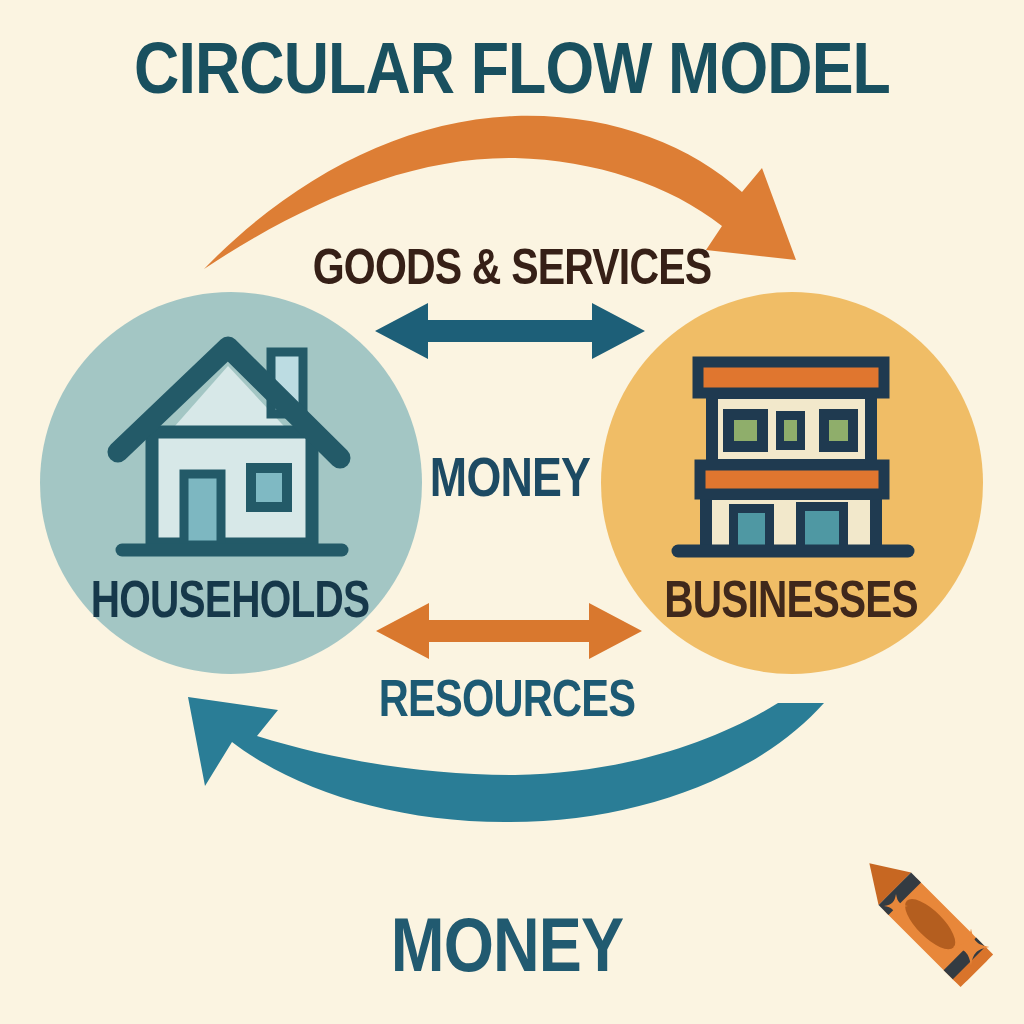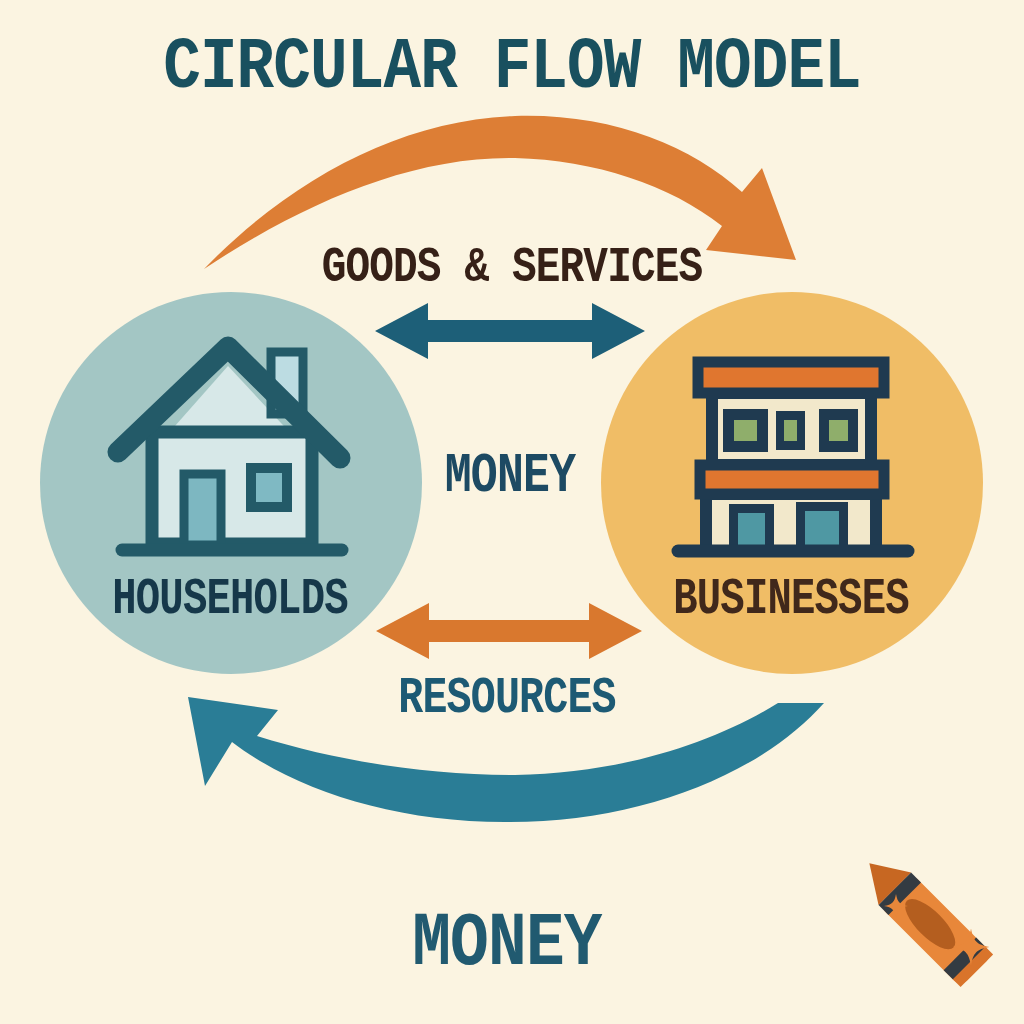--- a/index.html
+++ b/index.html
@@ -1,21 +1,21 @@
 <!DOCTYPE html>
 <html><head>
 <meta charset="utf-8">
 <style>
   html, body { margin: 0; padding: 0; }
   .stage {
     position: relative;
     width: 1024px;
     height: 1024px;
     overflow: hidden;
-    font-family: Liberation Mono, monospace;
+    font-family: Liberation Sans, sans-serif;
   }
   .layer-svg {
     position: absolute;
     inset: 0;
   }
   .lbl {
     position: absolute;
     font-weight: 700;
     white-space: nowrap;
     transform: translate(-50%, -50%) scaleX(var(--sx, 0.85));

